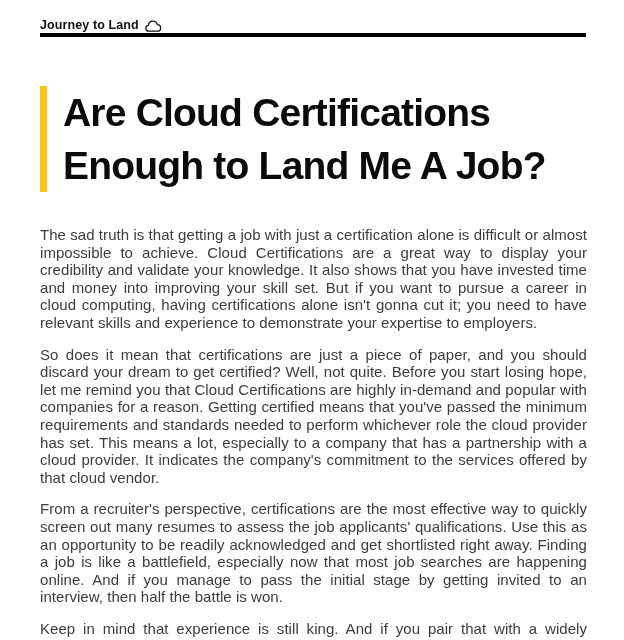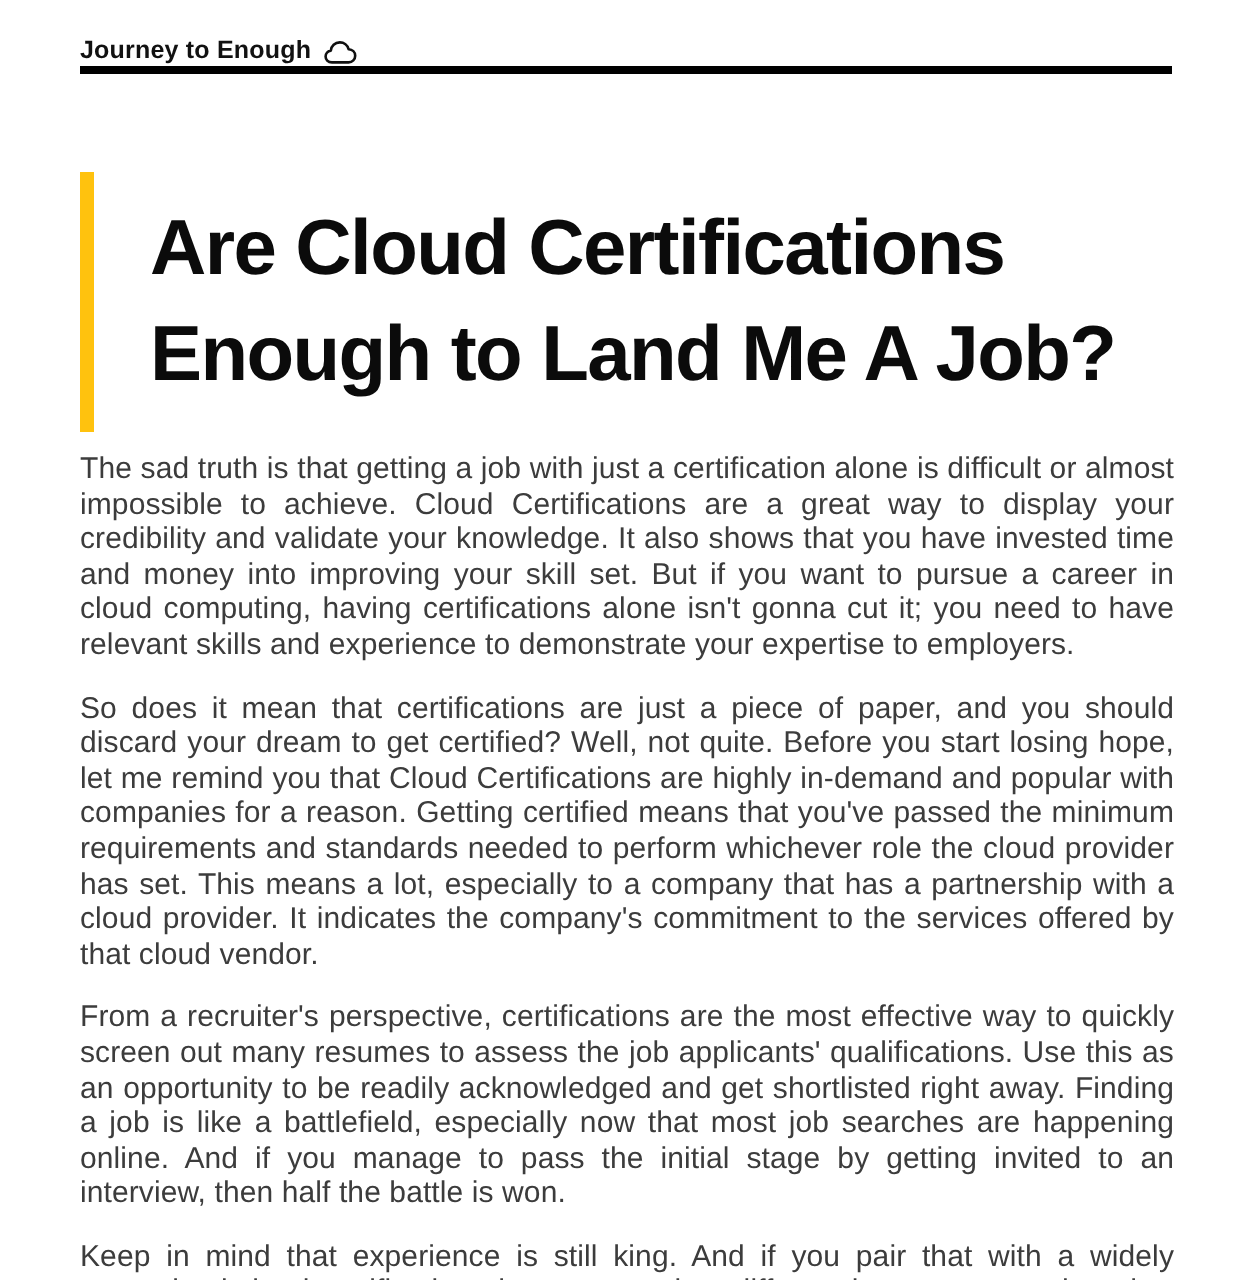--- a/index.html
+++ b/index.html
@@ -69,21 +69,21 @@
     display: flex;
     align-items: stretch;
   }
   .title-accent-bar {
     width: 7px;
     background: #FFC20E;
     flex: 0 0 auto;
     border-radius: 0;
   }
   .headline {
-    margin: 12px;
+    margin: 0;
     padding: 0 0 0 16px;
     font-size: 39px;
     line-height: 53px;
     font-weight: bold;
     color: #0b0b0b;
     letter-spacing: -0.8px;
     white-space: pre-line;
   }
 
   
@@ -105,21 +105,21 @@
   .paragraph:last-child {
     margin-bottom: 4px;
   }
 </style>
 </head>
 <body>
 
 <div class="page">
 
   <div class="site-header">
-    <span class="site-title">Journey to Enough</span>
+    <span class="site-title">Journey to Land</span>
     <span class="cloud-icon">
       <svg width="18" height="14" viewBox="0 0 18 14" xmlns="http://www.w3.org/2000/svg">
         <path d="M4.0 12.2 C1.9 12.2 0.8 10.7 0.8 9.2 C0.8 7.7 1.9 6.5 3.4 6.3 C3.6 4.0 5.5 2.2 7.9 2.2 C10.0 2.2 11.8 3.6 12.3 5.6 C14.2 5.7 15.6 7.1 15.6 8.9 C15.6 10.7 14.2 12.2 12.3 12.2 Z" fill="none" stroke="#111111" stroke-width="1.3" stroke-linejoin="round"></path>
       </svg>
     </span>
   </div>
 
   <div class="header-rule"></div>
 
   <div class="title-block">

